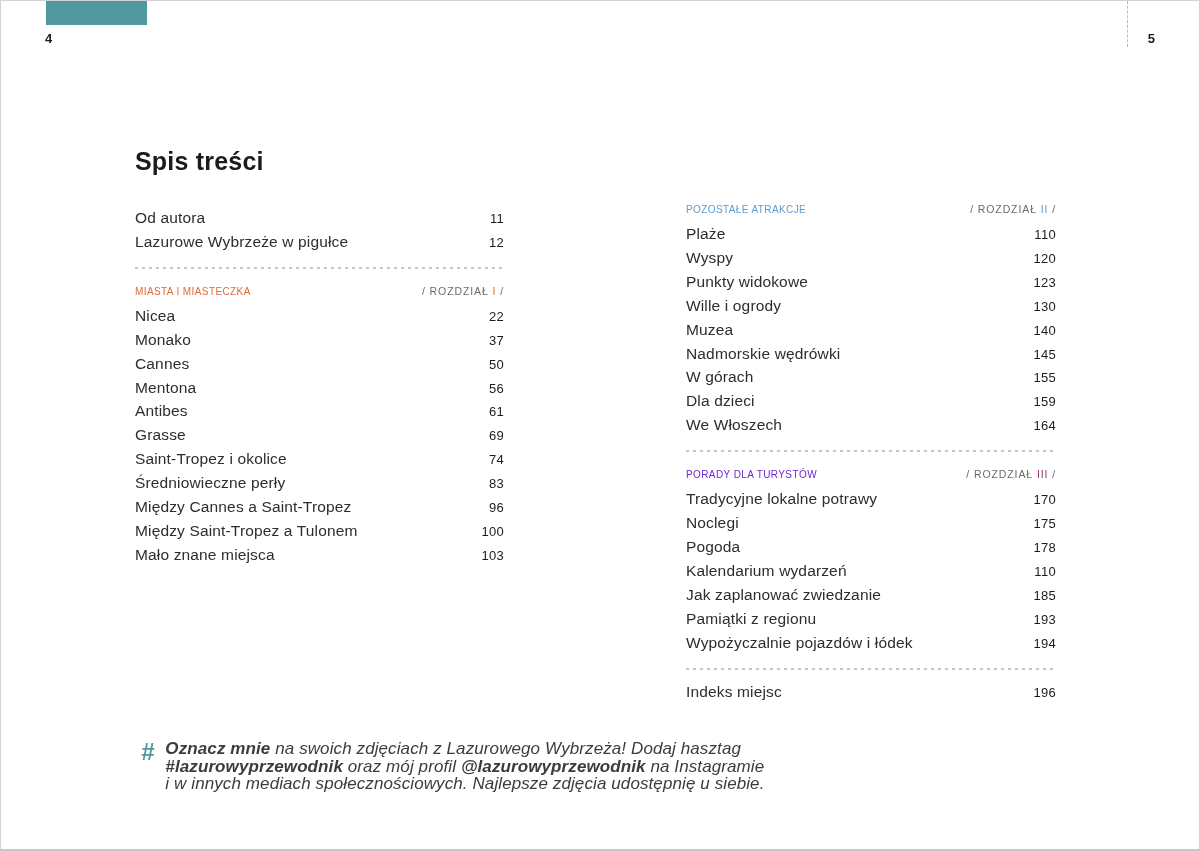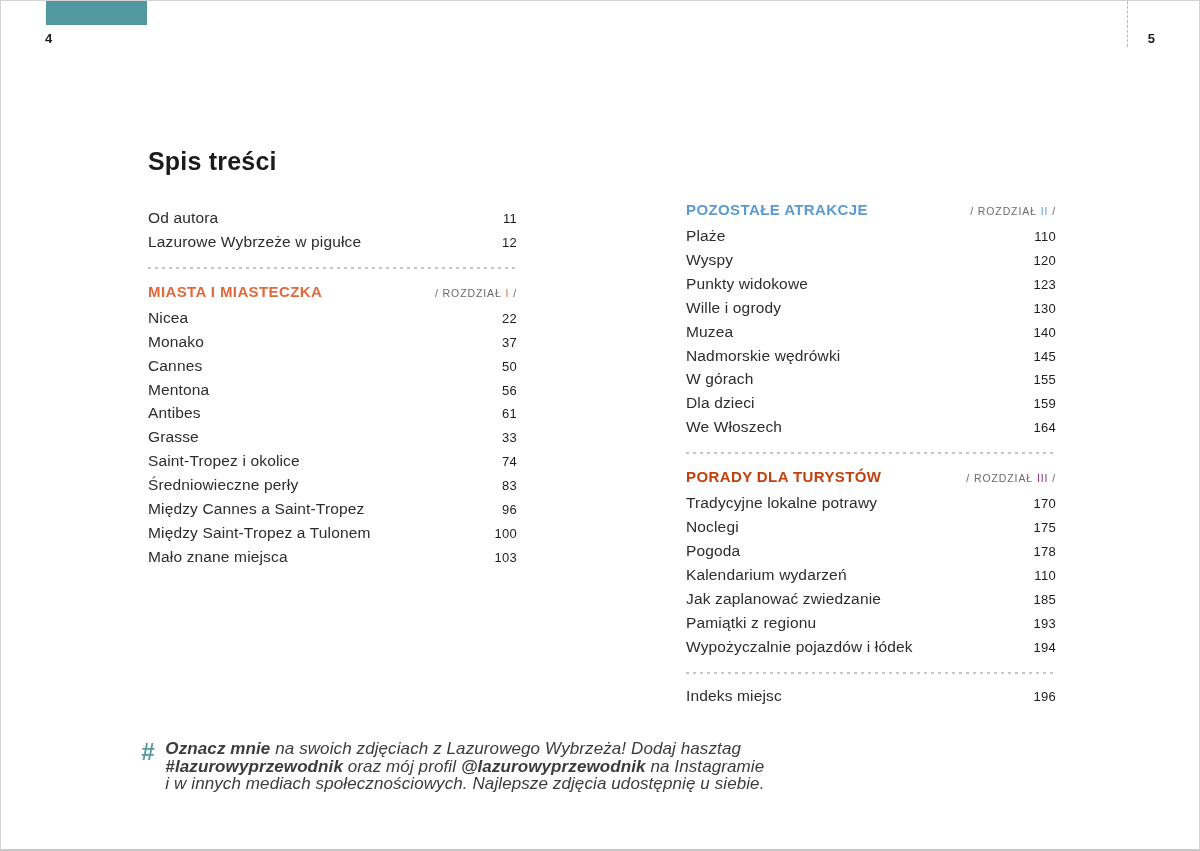--- a/index.html
+++ b/index.html
@@ -39,21 +39,21 @@
     left: 1126px;
     top: 0;
     height: 46px;
     width: 0;
     border-left: 1px dashed #a9bfc5;
   }
 
   .col {
     position: absolute;
   }
-  .col-left  { left: 147px; top: 146px; width: 369px; }
+  .col-left  { left: 134px; top: 146px; width: 369px; }
   .col-right { left: 685px; top: 197px; width: 370px; }
 
   .toc-title {
     font-size: 25px;
     font-weight: 700;
     color: #1b1b1b;
     letter-spacing: 0.2px;
     line-height: 29px;
     margin-bottom: 31px;
   }
@@ -81,22 +81,22 @@
   }
 
   .section-header {
     display: flex;
     justify-content: space-between;
     align-items: baseline;
     line-height: 23px;
     margin-bottom: 2px;
   }
   .section-title {
-    font-size: 15px;
-    font-weight: 700;
+    font-size: 10px;
+    font-weight: 400;
     letter-spacing: 0.4px;
   }
   .chapter-label {
     font-size: 10.5px;
     font-weight: 400;
     color: #6b6b6b;
     letter-spacing: 0.9px;
     white-space: pre;
   }
 
@@ -181,21 +181,21 @@
           <span class="row-page">56</span>
         </div>
 
         <div class="row">
           <span class="row-label">Antibes</span>
           <span class="row-page">61</span>
         </div>
 
         <div class="row">
           <span class="row-label">Grasse</span>
-          <span class="row-page">33</span>
+          <span class="row-page">69</span>
         </div>
 
         <div class="row">
           <span class="row-label">Saint-Tropez i okolice</span>
           <span class="row-page">74</span>
         </div>
 
         <div class="row">
           <span class="row-label">Średniowieczne perły</span>
           <span class="row-page">83</span>
@@ -269,21 +269,21 @@
 
         <div class="row">
           <span class="row-label">We Włoszech</span>
           <span class="row-page">164</span>
         </div>
       </div>
 
     <div class="sep"></div>
 
     <div class="section-header">
-      <span class="section-title" style="color: #c2410c;">PORADY DLA TURYSTÓW</span>
+      <span class="section-title" style="color: #6d28d9;">PORADY DLA TURYSTÓW</span>
       <span class="chapter-label"><span>/ ROZDZIAŁ </span><span style="color: rgb(141, 52, 112);">III</span><span> /</span></span>
     </div>
 
     <div class="rows">
 
         <div class="row">
           <span class="row-label">Tradycyjne lokalne potrawy</span>
           <span class="row-page">170</span>
         </div>
 

